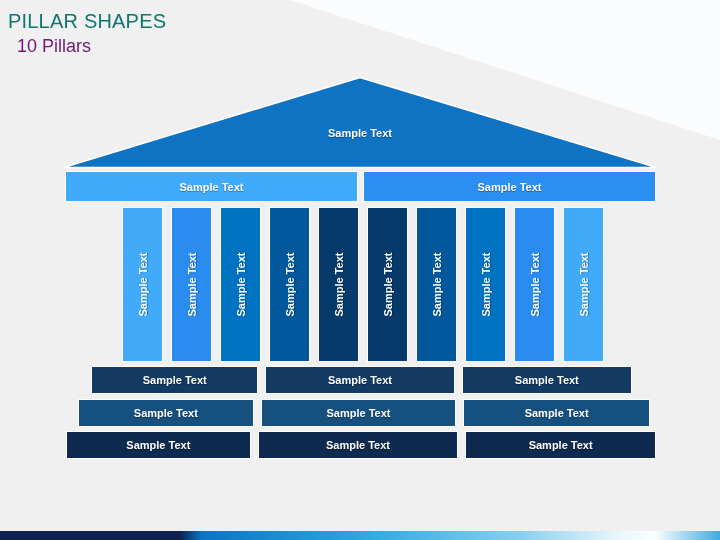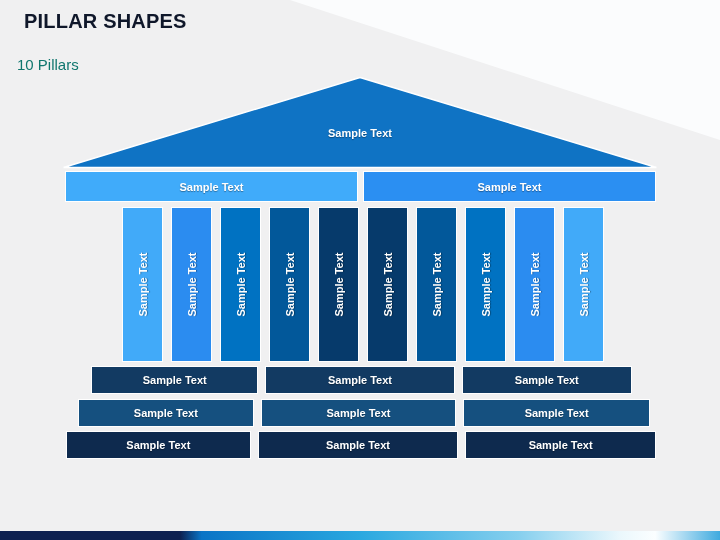--- a/index.html
+++ b/index.html
@@ -7,26 +7,26 @@
     width:720px;height:540px;position:relative;overflow:hidden;
     background:#F0F0F1;
     font-family:"Liberation Sans",sans-serif;
   }
   .wedge{
     position:absolute;top:0;right:0;width:430px;height:140px;
     background:#FBFCFD;
     clip-path:polygon(0 0,100% 0,100% 100%);
   }
   .title{
-    position:absolute;left:24px;top:10px;
-    font-size:20px;font-weight:bold;color:#0f172a;letter-spacing:.2px;
+    position:absolute;left:8px;top:10px;
+    font-size:20px;font-weight:normal;color:#0f766e;letter-spacing:.2px;
   }
   .subtitle{
-    position:absolute;left:17px;top:56px;
-    font-size:15px;color:#0f766e;
+    position:absolute;left:17px;top:36px;
+    font-size:18px;color:#701a75;
   }
   .pediment-svg{position:absolute;left:62px;top:76px;width:596px;height:93px}
   .pediment-label{
     position:absolute;left:62px;top:127px;width:596px;text-align:center;
     font-size:13px;font-weight:bold;color:#fff;
     text-shadow:0 1px 1px rgba(0,0,0,.35);
   }
   .bar{
     position:absolute;top:171px;height:31px;box-sizing:border-box;
     border:1px solid #fff;display:flex;align-items:center;justify-content:center;

